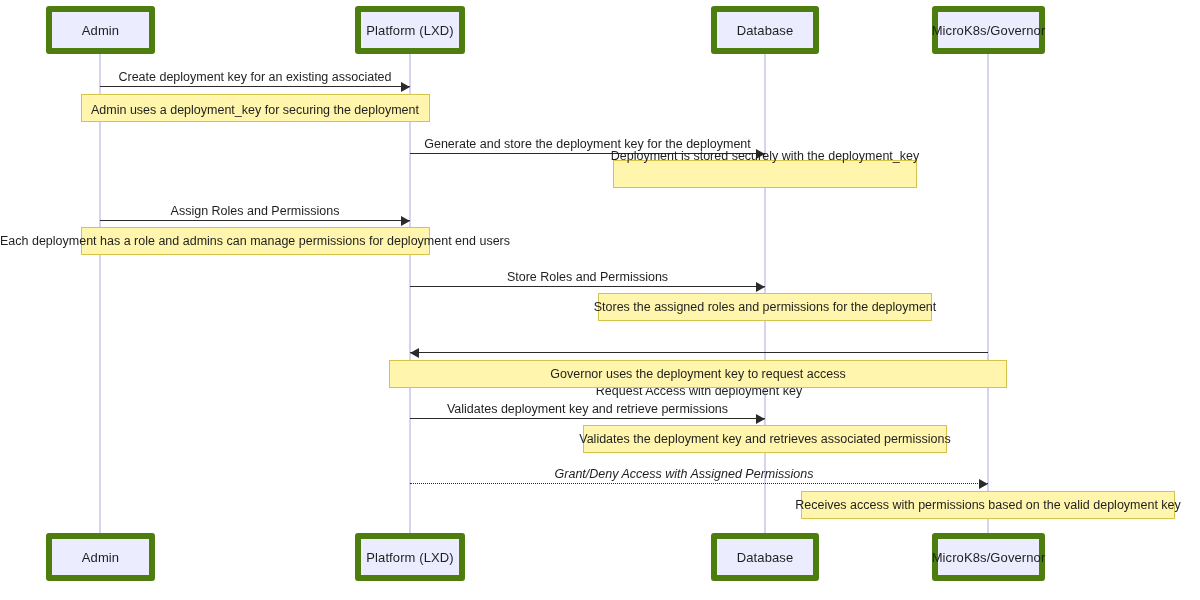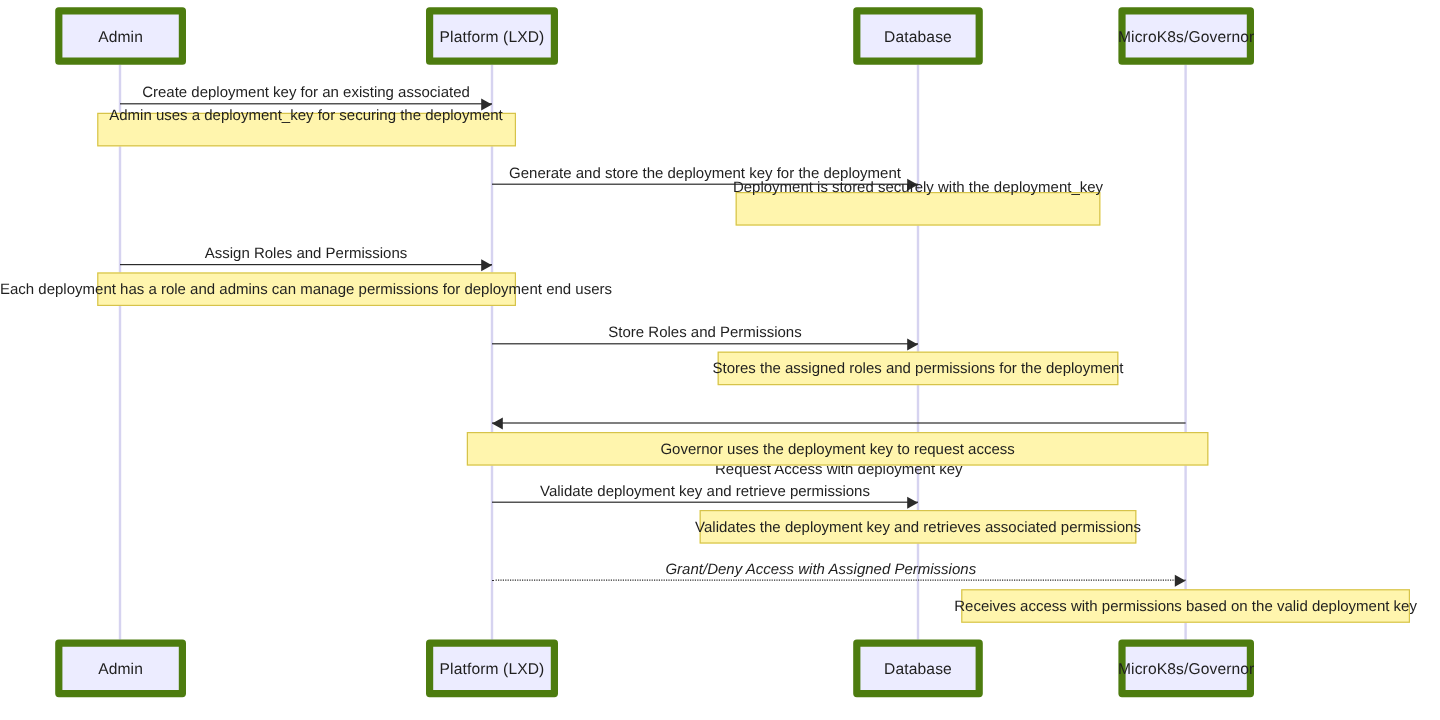--- a/index.html
+++ b/index.html
@@ -119,28 +119,28 @@
       <div class="arrowhead right" style="top: 216px; left: 401px;"></div>
       <div class="msg-label" style="left: 255px; top: 204px;">Assign Roles and Permissions</div>
       <div class="msg-line" style="left: 410px; top: 286px; width: 355px;"></div>
       <div class="arrowhead right" style="top: 282px; left: 756px;"></div>
       <div class="msg-label" style="left: 587.5px; top: 270px;">Store Roles and Permissions</div>
       <div class="msg-line" style="left: 410px; top: 352px; width: 578px;"></div>
       <div class="arrowhead left" style="top: 348px; left: 410px;"></div>
       <div class="msg-label" style="left: 699px; top: 336px; margin-top: 48px;">Request Access with deployment key</div>
       <div class="msg-line" style="left: 410px; top: 418px; width: 355px;"></div>
       <div class="arrowhead right" style="top: 414px; left: 756px;"></div>
-      <div class="msg-label" style="left: 587.5px; top: 402px;">Validate deployment key and retrieve permissions</div>
+      <div class="msg-label" style="left: 587.5px; top: 402px;">Validates deployment key and retrieve permissions</div>
       <div class="msg-line dotted" style="left: 410px; top: 483px; width: 578px;"></div>
       <div class="arrowhead right" style="top: 479px; left: 979px;"></div>
       <div class="msg-label" style="left: 684px; top: 467px; font-style: italic;">Grant/Deny Access with Assigned Permissions</div>
     </div>
   <div id="notes">
       <div class="note-box" style="left: 81px; top: 94px; width: 349px;"></div>
-      <div class="note-text" style="left: 255px; top: 82px;">Admin uses a deployment_key for securing the deployment</div>
+      <div class="note-text" style="left: 255px; top: 96px;">Admin uses a deployment_key for securing the deployment</div>
       <div class="note-box" style="left: 613px; top: 160px; width: 304px;"></div>
       <div class="note-text" style="left: 765px; top: 142px;">Deployment is stored securely with the deployment_key</div>
       <div class="note-box" style="left: 81px; top: 227px; width: 349px;"></div>
       <div class="note-text" style="left: 255px; top: 227px;">Each deployment has a role and admins can manage permissions for deployment end users</div>
       <div class="note-box" style="left: 598px; top: 293px; width: 334px;"></div>
       <div class="note-text" style="left: 765px; top: 293px;">Stores the assigned roles and permissions for the deployment</div>
       <div class="note-box" style="left: 389px; top: 360px; width: 618px;"></div>
       <div class="note-text" style="left: 698px; top: 360px;">Governor uses the deployment key to request access</div>
       <div class="note-box" style="left: 583px; top: 425px; width: 364px;"></div>
       <div class="note-text" style="left: 765px; top: 425px;">Validates the deployment key and retrieves associated permissions</div>

